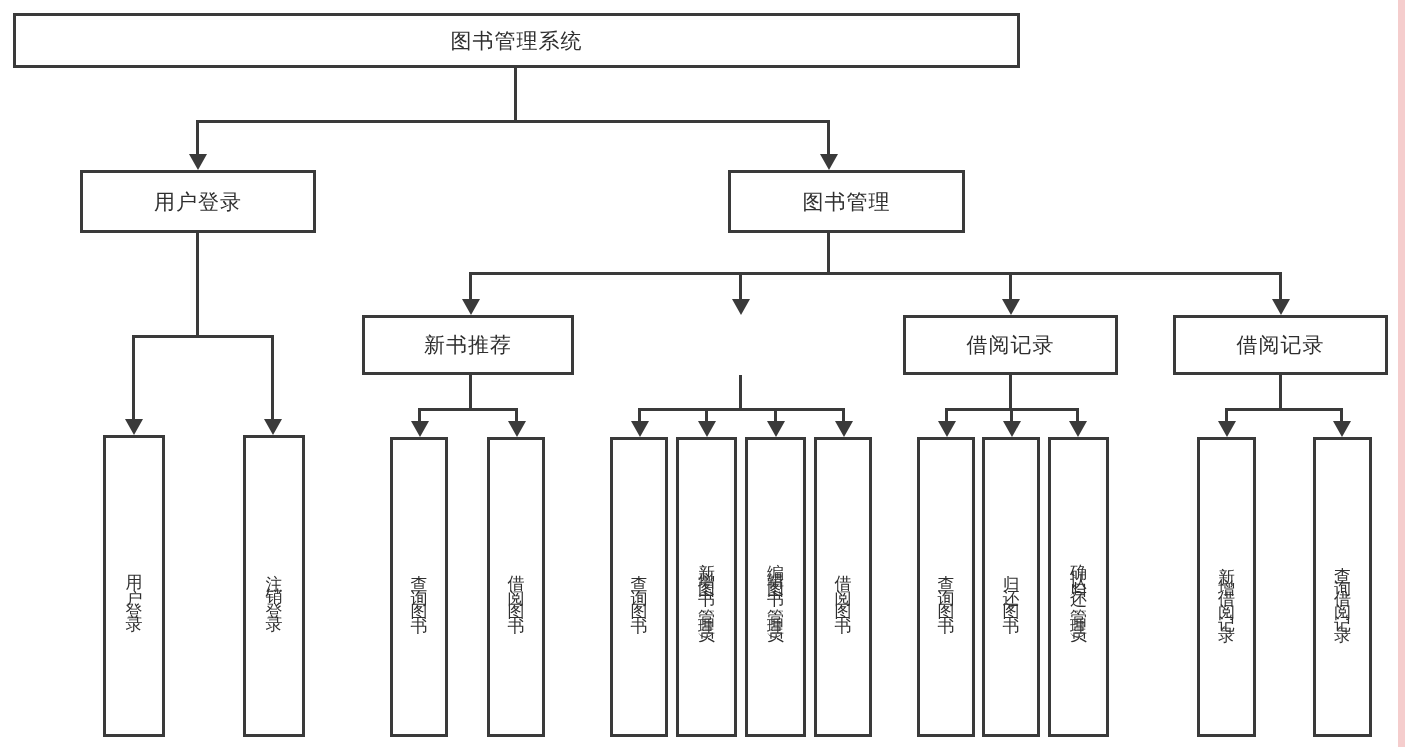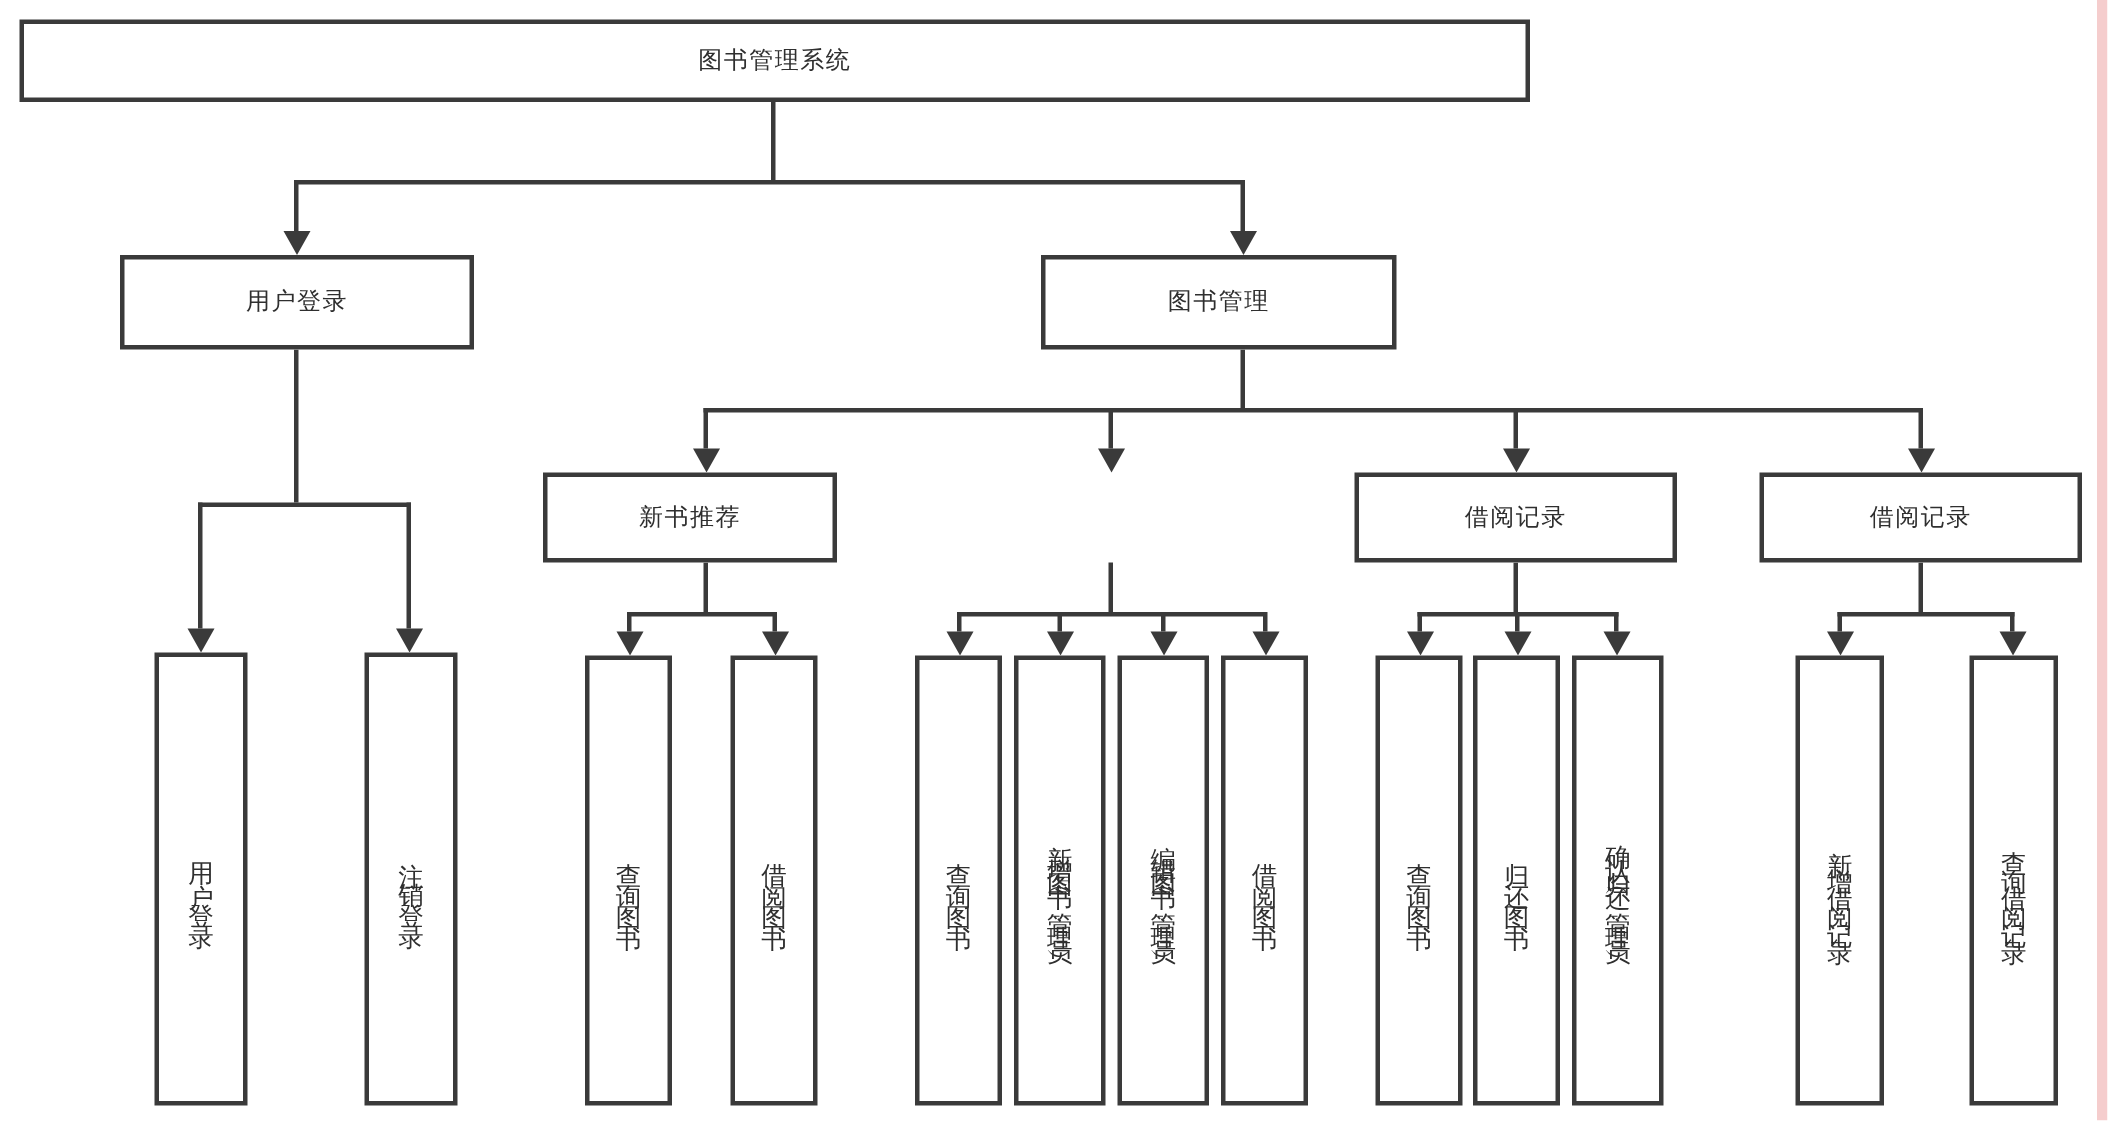--- a/index.html
+++ b/index.html
@@ -14,21 +14,21 @@
     background: #ffffff;
     overflow: hidden;
   }
   .box {
     position: absolute;
     border: 3px solid #3a3a3a;
     background: #ffffff;
     display: flex;
     align-items: center;
     justify-content: center;
-    font-size: 16px;
+    font-size: 21px;
     color: #2f2f2f;
     letter-spacing: 1px;
     z-index: 2;
   }
   .vbox {
     writing-mode: vertical-rl;
     text-orientation: mixed;
     font-size: 17px;
     letter-spacing: 14px;
     line-height: 1;
@@ -83,41 +83,41 @@
   <div class="box" style="left:13px; top:13px; width:1007px; height:55px;">图书管理系统</div>
 
   <div class="vline" style="left:514px; top:68px; height:52px;"></div>
   <div class="hline" style="left:196px; top:120px; width:634px;"></div>
   <div class="vline" style="left:196px; top:120px; height:36px;"></div>
   <div class="arrow" style="left:189px; top:154px;"></div>
   <div class="vline" style="left:827px; top:120px; height:36px;"></div>
   <div class="arrow" style="left:820px; top:154px;"></div>
 
   <div class="box" style="left:80px; top:170px; width:236px; height:63px;">用户登录</div>
-  <div class="box" style="left:694px; top:170px; width:237px; height:63px;">图书管理</div>
+  <div class="box" style="left:728px; top:170px; width:237px; height:63px;">图书管理</div>
 
   <div class="vline" style="left:196px; top:233px; height:102px;"></div>
   <div class="hline" style="left:132px; top:335px; width:142px;"></div>
   <div class="vline" style="left:132px; top:335px; height:84px;"></div>
   <div class="arrow" style="left:125px; top:419px;"></div>
   <div class="vline" style="left:271px; top:335px; height:84px;"></div>
   <div class="arrow" style="left:264px; top:419px;"></div>
 
   <div class="vline" style="left:827px; top:233px; height:39px;"></div>
   <div class="hline" style="left:469px; top:272px; width:813px;"></div>
   <div class="vline" style="left:469px; top:272px; height:27px;"></div>
   <div class="arrow" style="left:462px; top:299px;"></div>
   <div class="vline" style="left:739px; top:272px; height:27px;"></div>
   <div class="arrow" style="left:732px; top:299px;"></div>
   <div class="vline" style="left:1009px; top:272px; height:27px;"></div>
   <div class="arrow" style="left:1002px; top:299px;"></div>
   <div class="vline" style="left:1279px; top:272px; height:27px;"></div>
   <div class="arrow" style="left:1272px; top:299px;"></div>
 
-  <div class="box" style="left:362px; top:315px; width:196px; height:60px;">新书推荐</div>
+  <div class="box" style="left:362px; top:315px; width:212px; height:60px;">新书推荐</div>
   <div class="box" style="left:903px; top:315px; width:215px; height:60px;">借阅记录</div>
   <div class="box" style="left:1173px; top:315px; width:215px; height:60px;text-align:center;">借阅记录</div>
 
   <div class="vline" style="left:469px; top:375px; height:33px;"></div>
   <div class="hline" style="left:418px; top:408px; width:100px;"></div>
   <div class="vline" style="left:418px; top:408px; height:13px;"></div>
   <div class="arrow" style="left:411px; top:421px;"></div>
   <div class="vline" style="left:515px; top:408px; height:13px;"></div>
   <div class="arrow" style="left:508px; top:421px;"></div>
 

